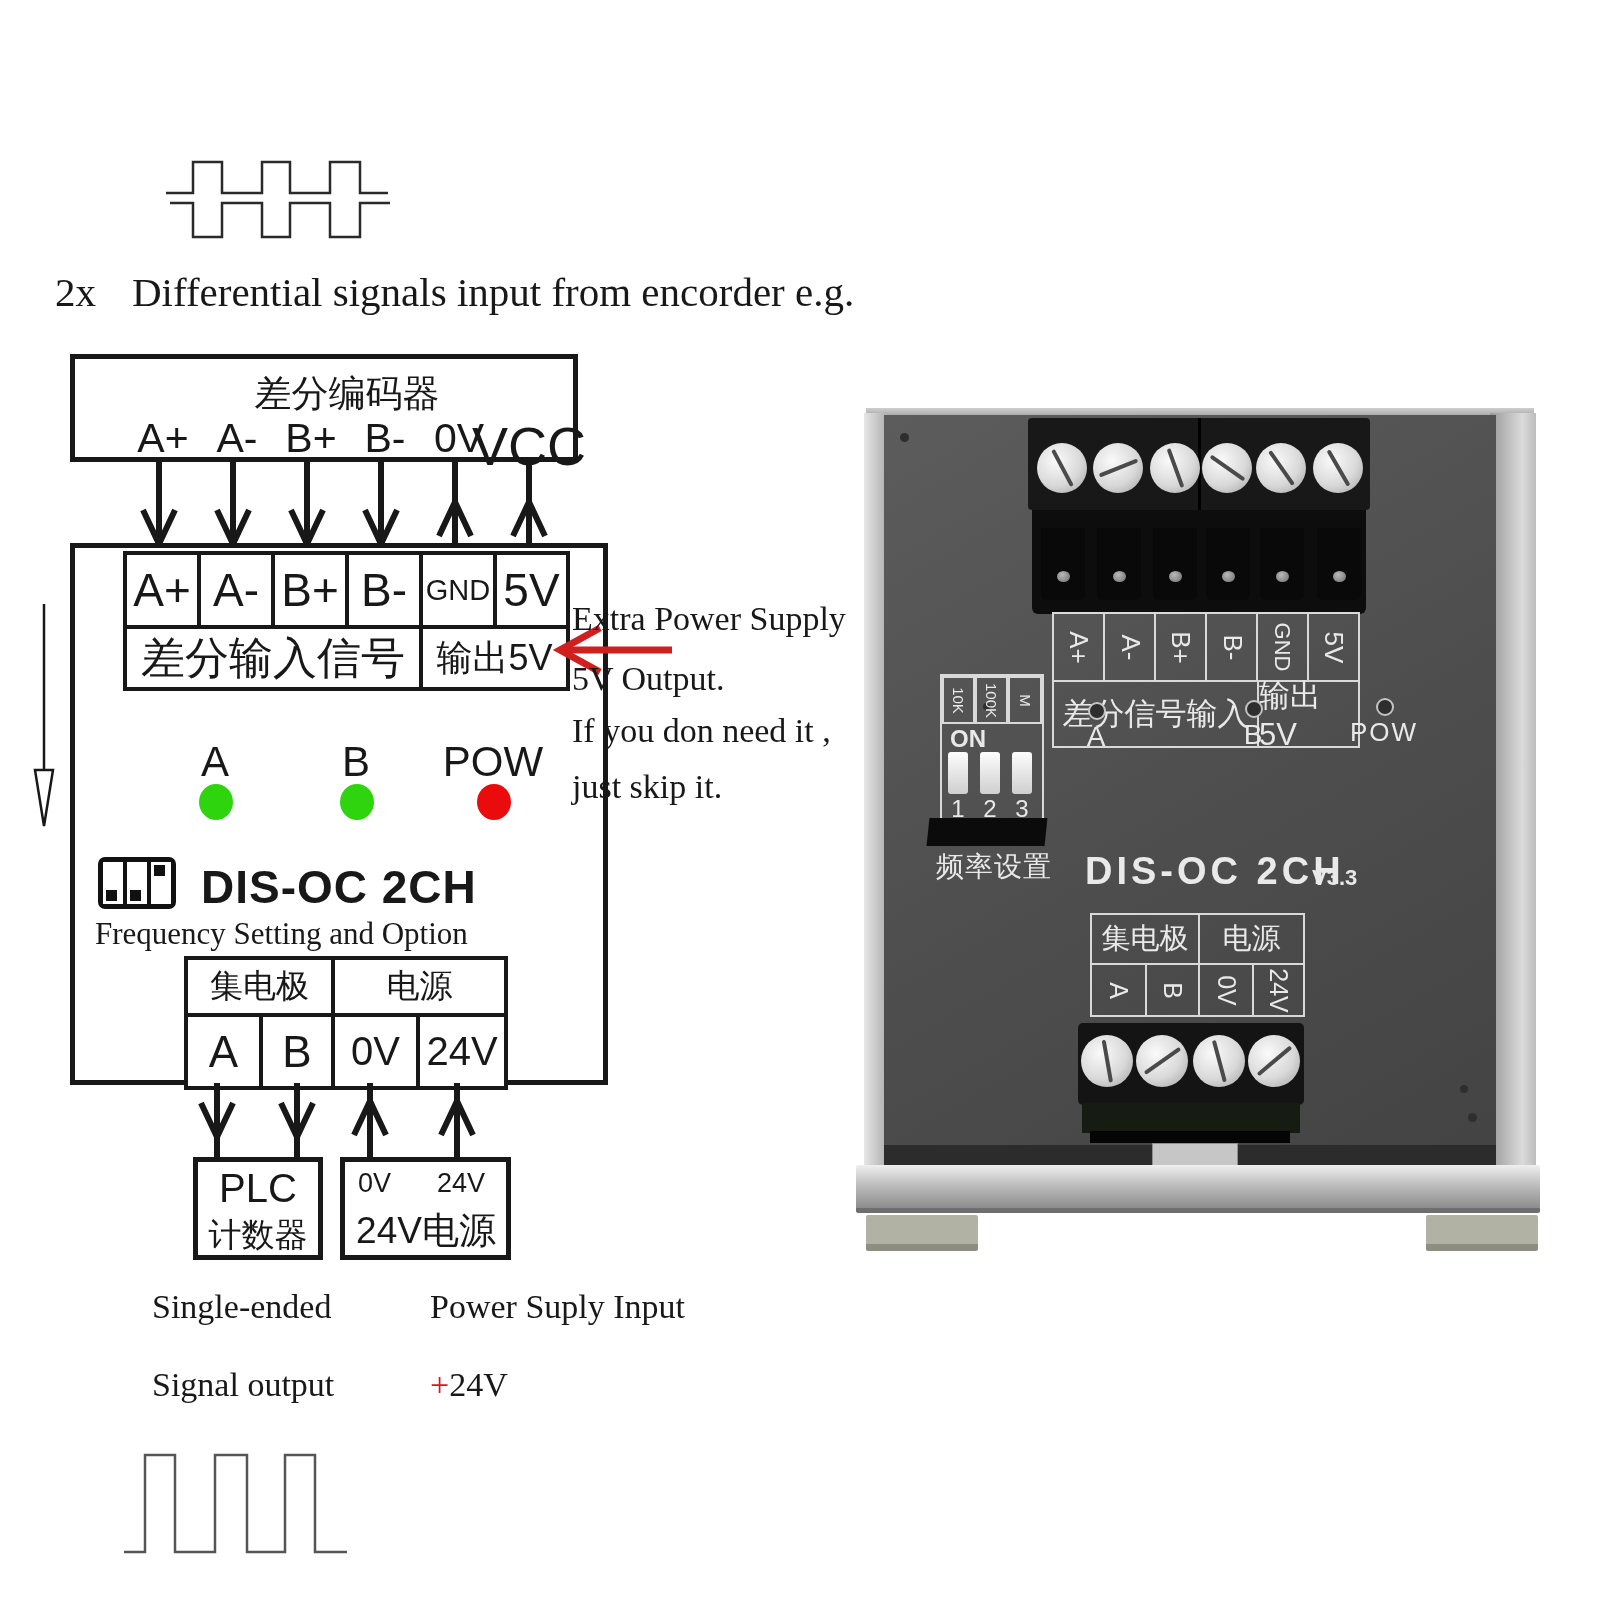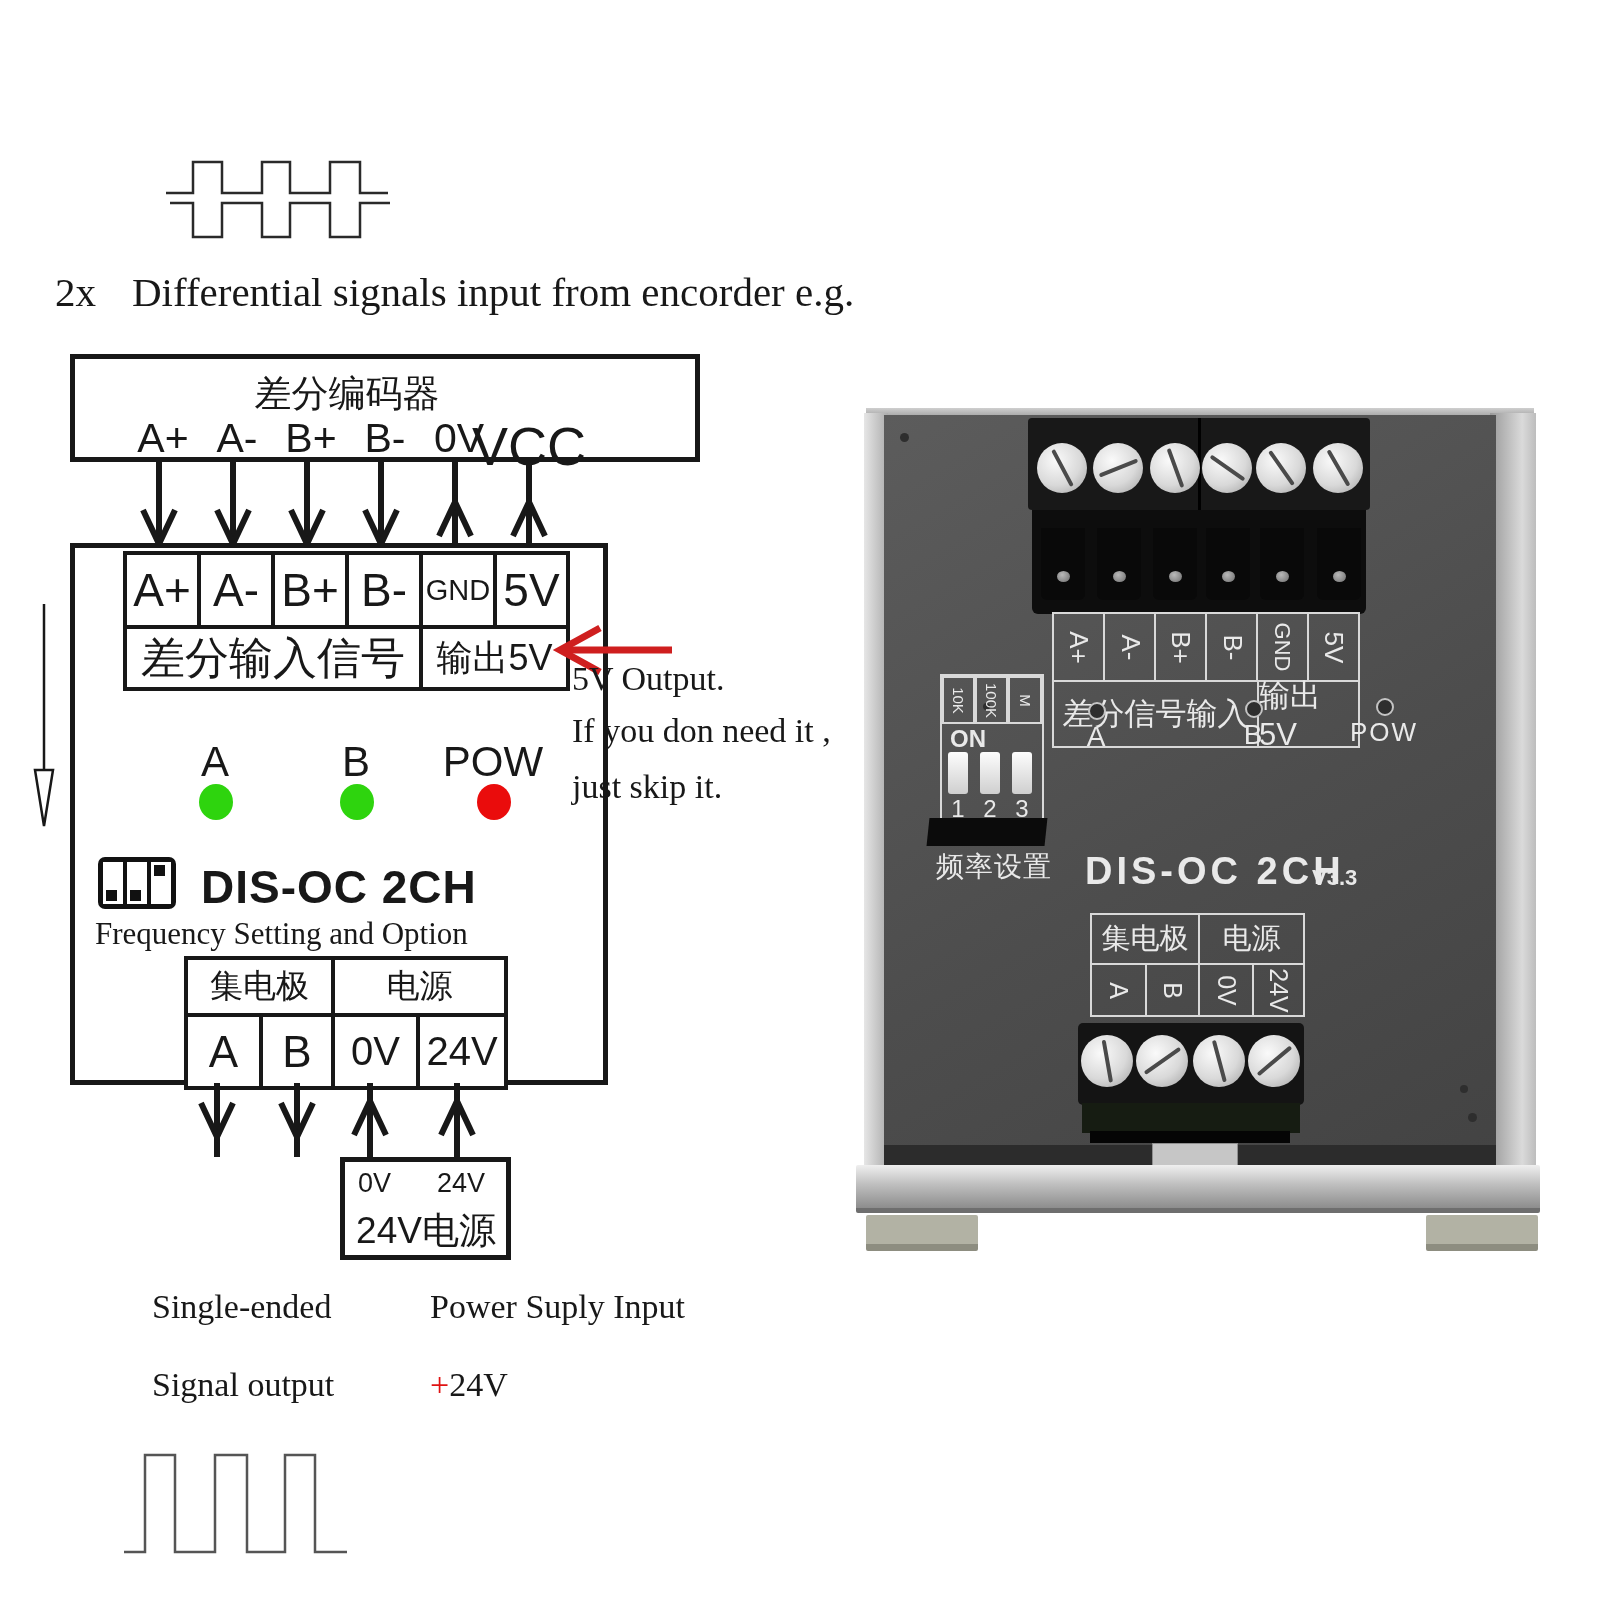--- a/index.html
+++ b/index.html
@@ -33,21 +33,21 @@
 <div id="page">
 
   <svg class="abs" style="left:158px;top:150px;" width="240" height="100" viewBox="0 0 240 100">
     <path d="M8,43 H35 V12 H64 V43 H104 V12 H132 V43 H172 V12 H202 V43 H230" fill="none" stroke="#2a2a2a" stroke-width="2.5"></path>
     <path d="M12,53 H35 V87 H64 V53 H104 V87 H132 V53 H172 V87 H202 V53 H232" fill="none" stroke="#2a2a2a" stroke-width="2.5"></path>
   </svg>
 
   <div class="abs serif" style="left:55px;top:268px;font-size:41px;">2x</div>
   <div class="abs serif" style="left:132px;top:268px;font-size:41px;">Differential signals input from encorder e.g.</div>
 
-  <div class="box" style="left:70px;top:354px;width:630px;height:108px;padding-left:44px;">
+  <div class="box" style="left:70px;top:354px;width:508px;height:108px;padding-left:44px;">
     <div class="abs ctr" style="left:272px;top:10px;font-size:37px;">差分编码器</div>
     <div class="abs ctr" style="left:88px;top:56px;font-size:41px;">A+</div>
     <div class="abs ctr" style="left:162px;top:56px;font-size:41px;">A-</div>
     <div class="abs ctr" style="left:236px;top:56px;font-size:41px;">B+</div>
     <div class="abs ctr" style="left:310px;top:56px;font-size:41px;">B-</div>
     <div class="abs ctr" style="left:384px;top:56px;font-size:41px;">0V</div>
     <div class="abs ctr" style="left:454px;top:56px;font-size:54px;">VCC</div>
   </div>
 
   <svg class="abs" style="left:70px;top:460px;" width="540" height="90" viewBox="0 0 540 90">
@@ -140,37 +140,42 @@
       </div>
     <div class="cell" style="left:341px;top:465px;width:92px;height:77px;font-size:40px;">
         <span>24V</span>
       </div>
   </div>
 
   <svg class="abs" style="left:550px;top:622px;" width="130" height="60" viewBox="0 0 130 60">
     <line x1="12" y1="28" x2="122" y2="28" stroke="#cf1f1f" stroke-width="7"></line>
     <polyline points="50,6 10,28 50,50" fill="none" stroke="#cf1f1f" stroke-width="7"></polyline>
   </svg>
+  <div class="abs serif" style="left:572px;top:600px;font-size:34px;">Extra Power Supply</div>
   <div class="abs serif" style="left:572px;top:660px;font-size:34px;">5V Output.</div>
   <div class="abs serif" style="left:572px;top:712px;font-size:34px;font-family:Liberation Serif, serif;">If you don need it ,</div>
   <div class="abs serif" style="left:572px;top:768px;font-size:34px;">just skip it.</div>
 
   <svg class="abs" style="left:70px;top:1083px;" width="540" height="76" viewBox="0 0 540 76">
     <g stroke="#181818" stroke-width="6" fill="none">
       <line x1="147" y1="0" x2="147" y2="74"></line>
         <polyline points="131,20 147,54 163,20"></polyline>
       <line x1="227" y1="0" x2="227" y2="74"></line>
         <polyline points="211,20 227,54 243,20"></polyline>
       <line x1="300" y1="0" x2="300" y2="74"></line>
         <polyline points="284,52 300,18 316,52"></polyline>
       <line x1="387" y1="0" x2="387" y2="74"></line>
         <polyline points="371,52 387,18 403,52"></polyline>
     </g>
   </svg>
 
+  <div class="box" style="left:193px;top:1157px;width:130px;height:103px;text-align:center;">
+    <div style="font-size:40px;margin-top:4px;">PLC</div>
+    <div style="font-size:33px;margin-top:2px;">计数器</div>
+  </div>
 
   <div class="box" style="left:340px;top:1157px;width:171px;height:103px;">
     <span class="abs" style="left:13px;top:6px;font-size:27px;">0V</span>
     <span class="abs" style="left:92px;top:6px;font-size:27px;">24V</span>
     <div class="abs ctr" style="left:81px;top:44px;font-size:37px;">24V电源</div>
   </div>
 
   <div class="abs serif" style="left:152px;top:1288px;font-size:34px;">Single-ended</div>
   <div class="abs serif" style="left:152px;top:1366px;font-size:34px;">Signal output</div>
   <div class="abs serif" style="left:430px;top:1288px;font-size:34px;">Power Suply Input</div>

